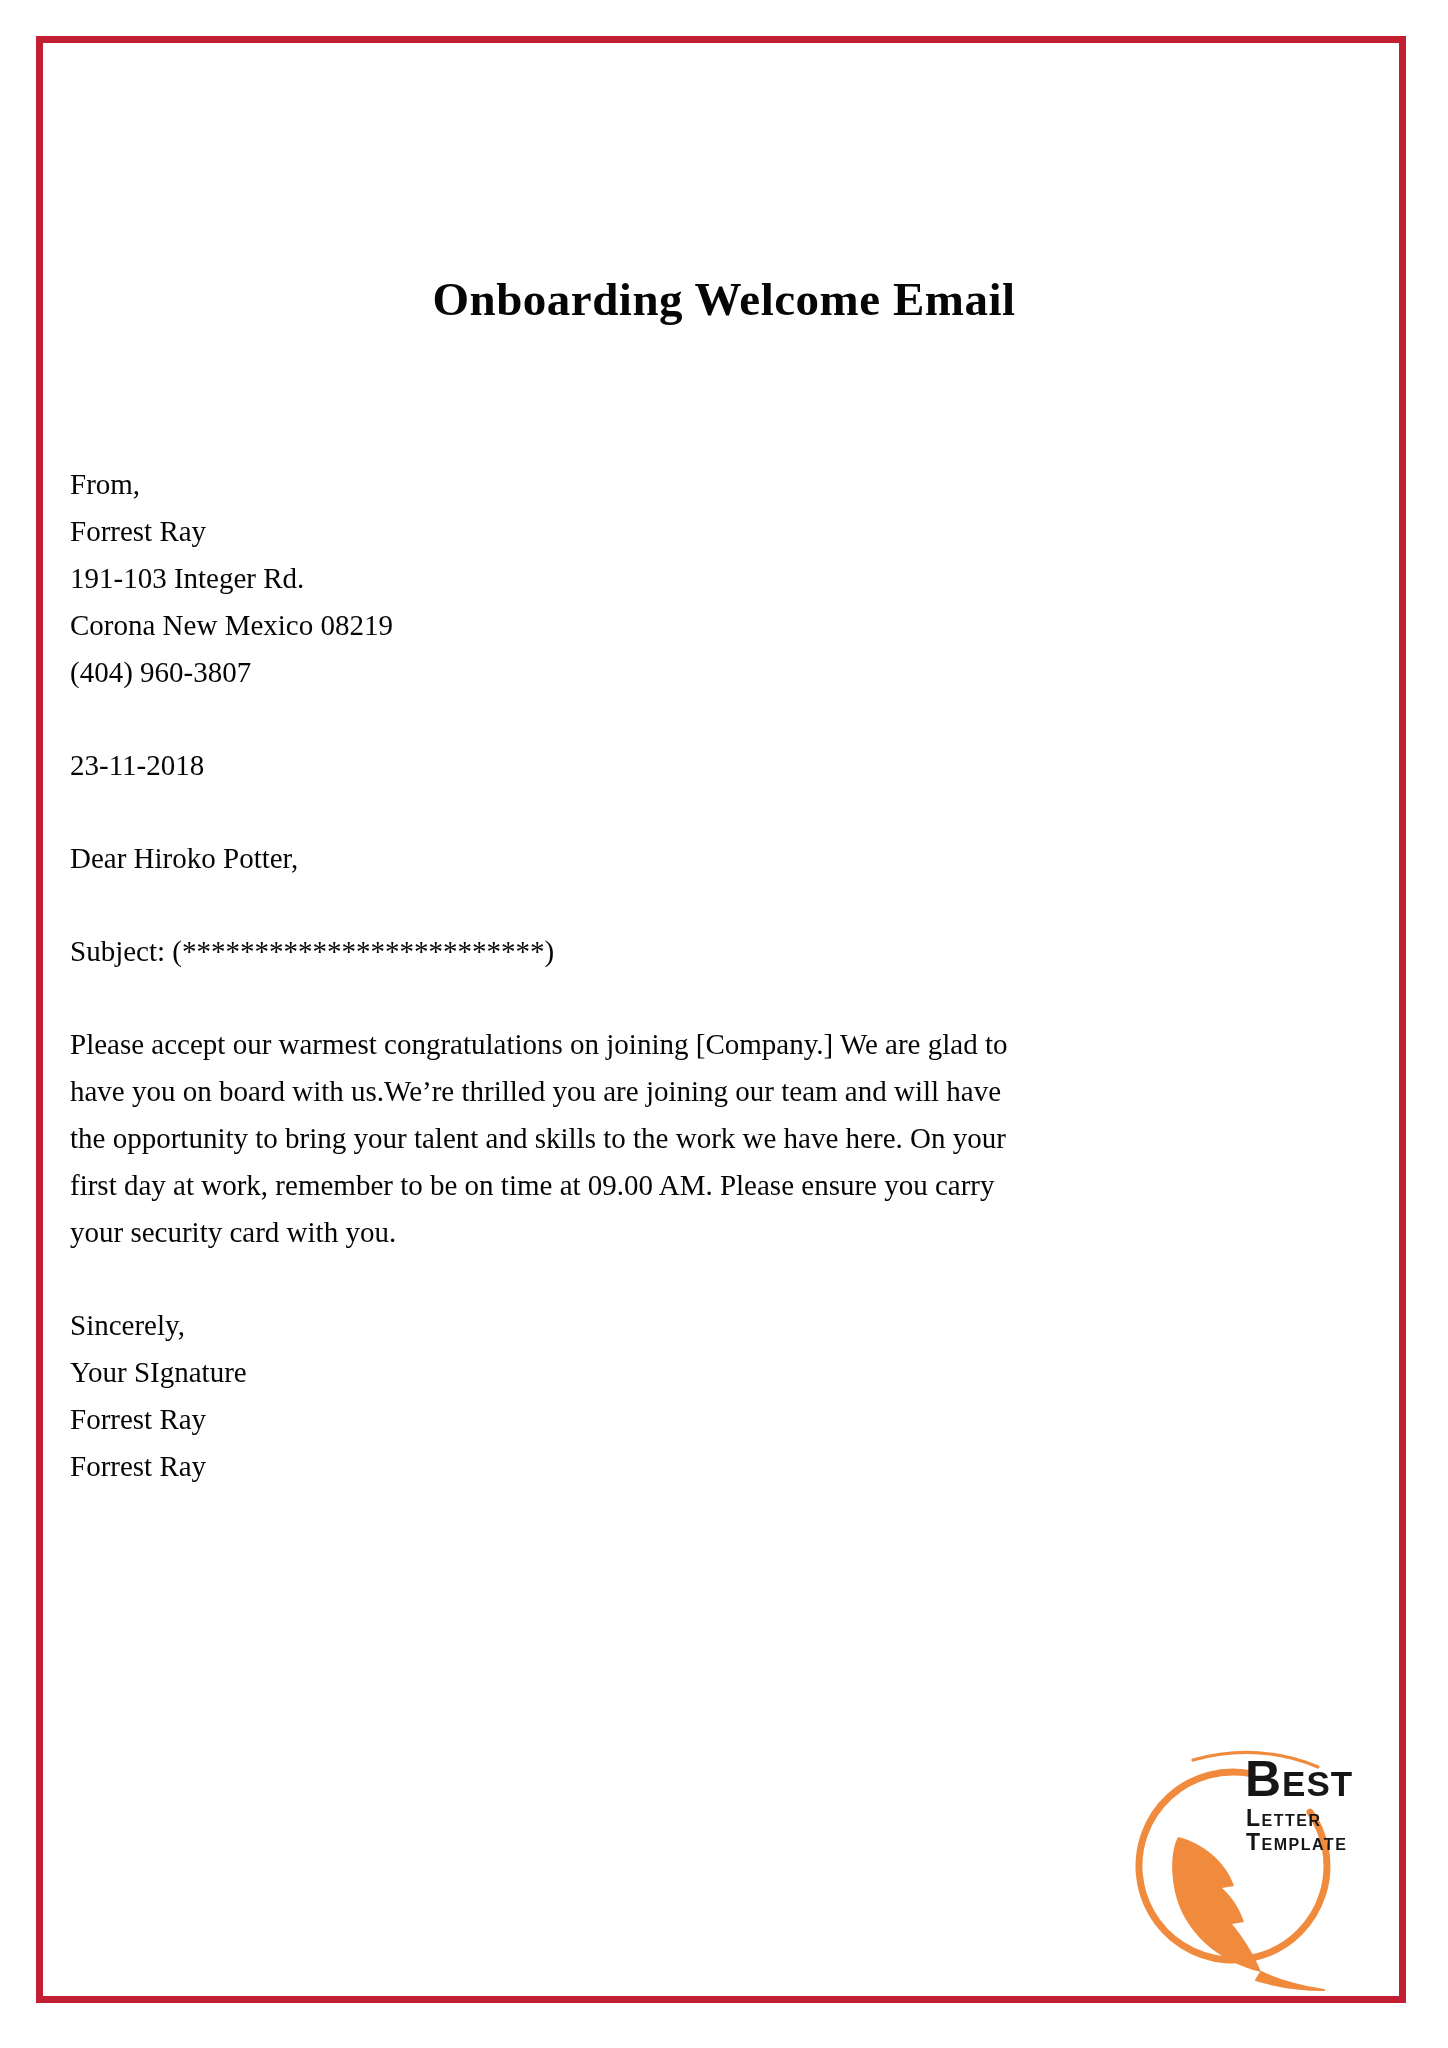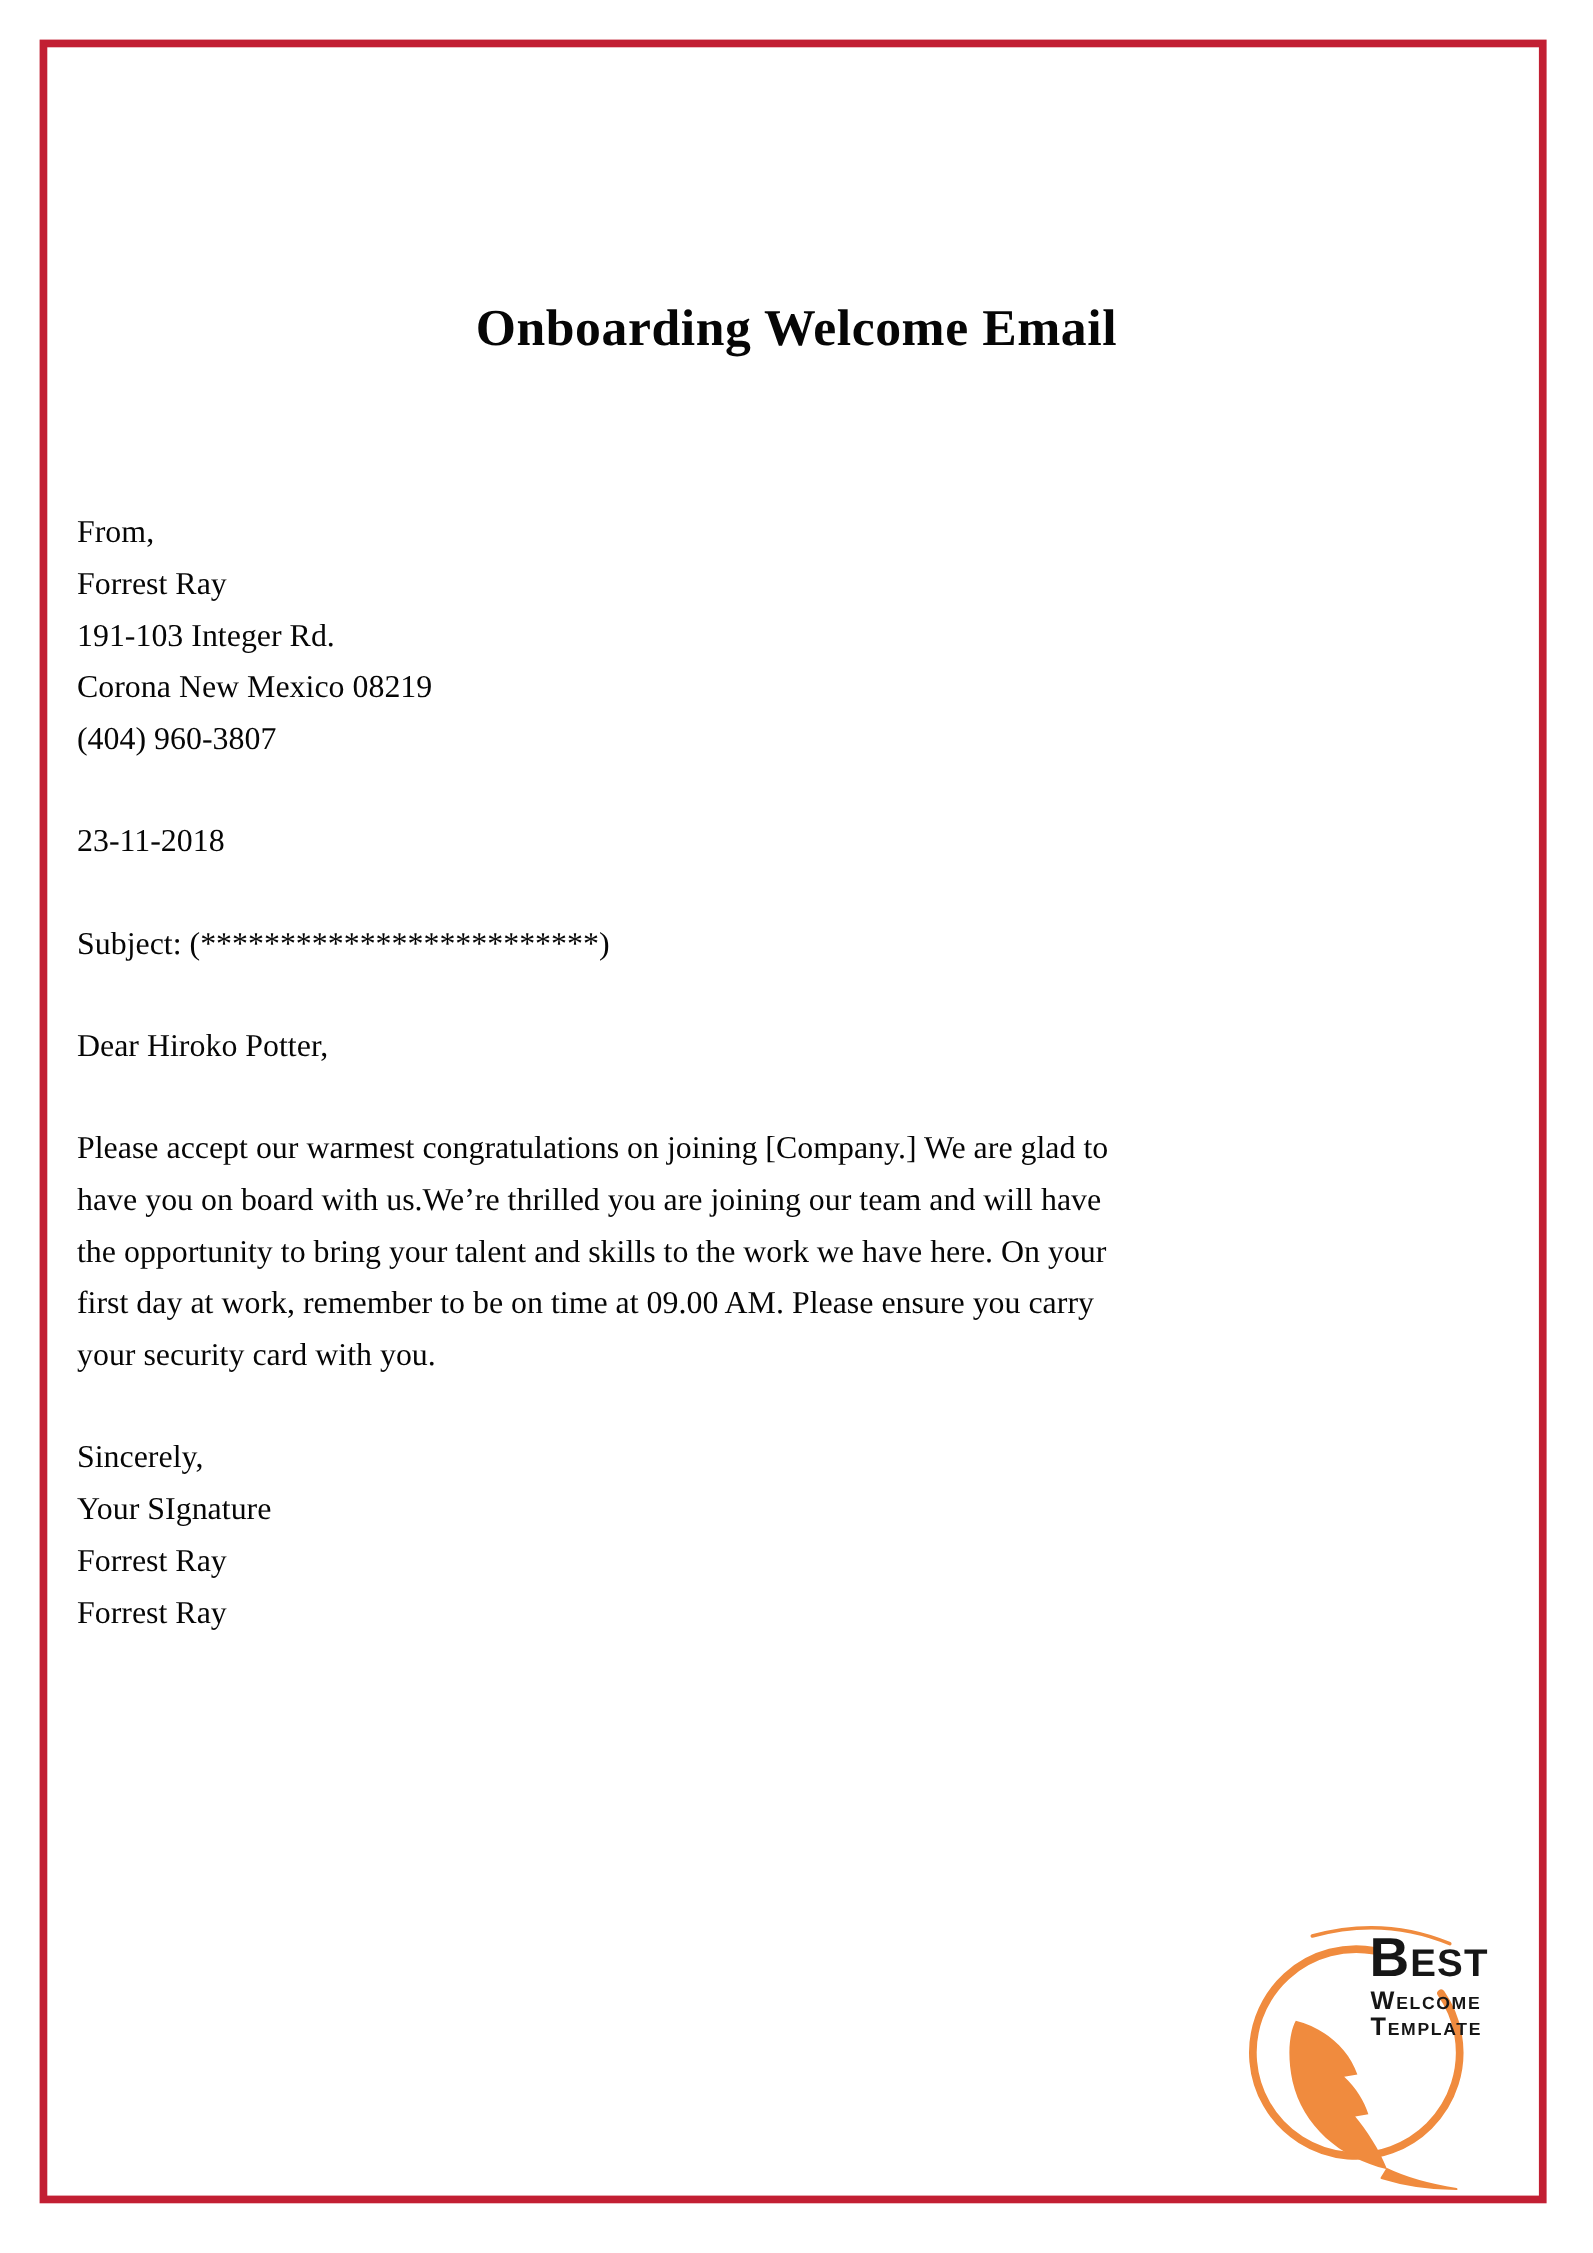--- a/index.html
+++ b/index.html
@@ -82,22 +82,22 @@
 
   <h1 class="title">Onboarding Welcome Email</h1>
 
   <div class="content">
     <div class="block">From,
 Forrest Ray
 191-103 Integer Rd.
 Corona New Mexico 08219
 (404) 960-3807</div>
     <div class="block">23-11-2018</div>
+    <div class="block">Dear Hiroko Potter,</div>
     <div class="block">Subject: (*************************)</div>
-    <div class="block">Dear Hiroko Potter,</div>
     <div class="block">Please accept our warmest congratulations on joining [Company.] We are glad to
 have you on board with us.We’re thrilled you are joining our team and will have
 the opportunity to bring your talent and skills to the work we have here. On your
 first day at work, remember to be on time at 09.00 AM. Please ensure you carry
 your security card with you.</div>
     <div class="block">Sincerely,
 Your SIgnature
 Forrest Ray
 Forrest Ray</div>
   </div>
@@ -114,16 +114,16 @@
                L 104 148
                C 115 158, 122 170, 126 182
                L 114 184
                C 124 196, 136 214, 143 232
                C 100 222, 66 192, 57 152
                C 52 128, 54 108, 60 97 Z" fill="#f08b3e"></path>
 
       <path d="M 143 232 Q 168 244 206 250 Q 170 250 138 240 Z" fill="#f08b3e" stroke="#f08b3e" stroke-width="2" stroke-linejoin="round"></path>
     </svg>
     <div class="brand-top">Best</div>
-    <div class="brand-bottom">Welcome Template</div>
+    <div class="brand-bottom">Letter Template</div>
   </div>
 
 </div>
 
 </body></html>

